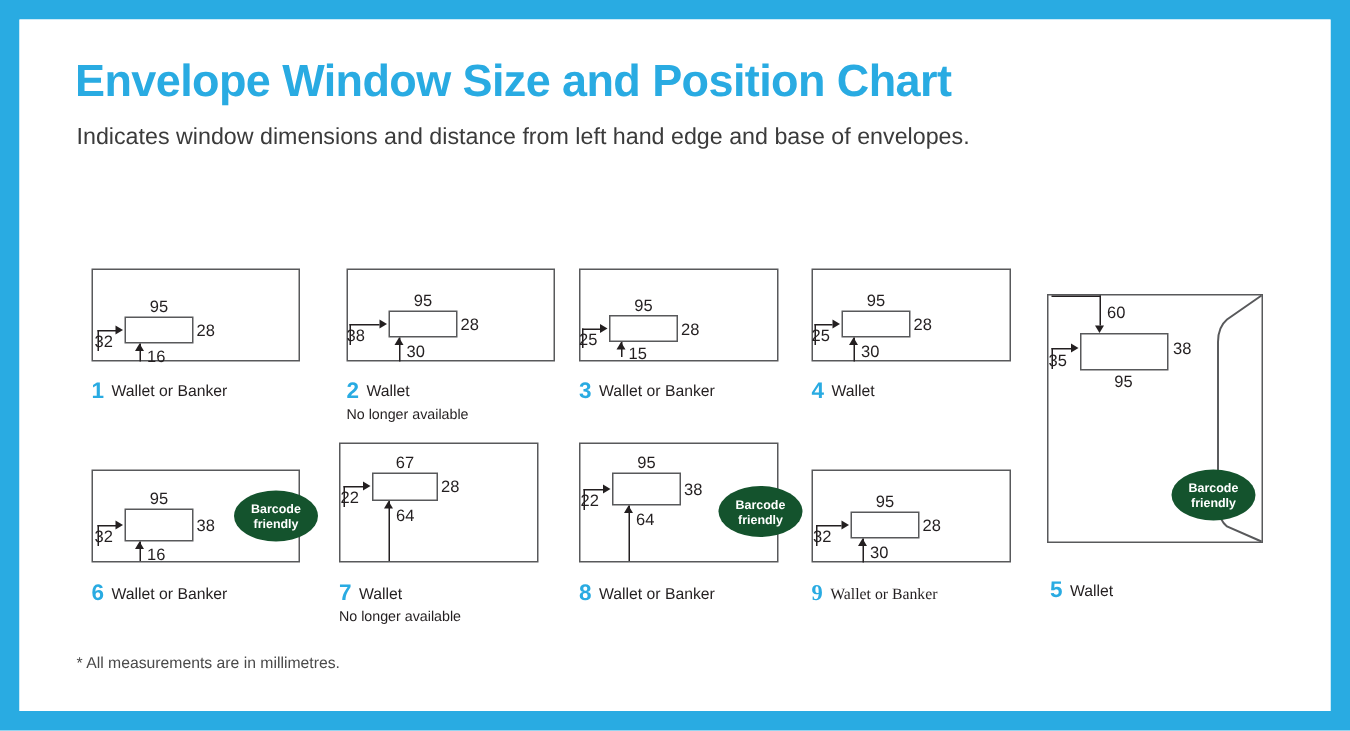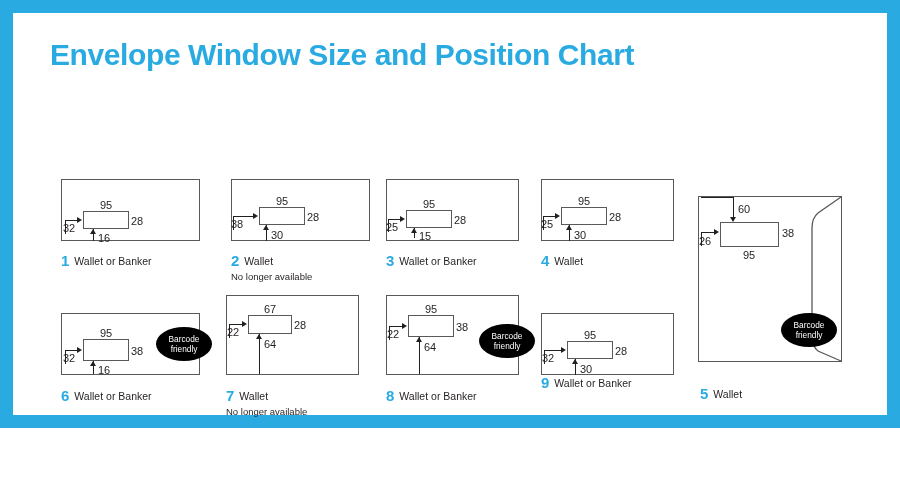--- a/index.html
+++ b/index.html
@@ -4,21 +4,21 @@
 <style>
   html,body{margin:0;padding:0;}
   body{
     width:900px;height:487px;
     background:#ffffff;
     font-family:"Liberation Sans", sans-serif;
     overflow:hidden;
   }
   #page{
     position:relative;
-    width:900px;height:428px;
+    width:900px;height:487px;
     box-sizing:border-box;
     border:13px solid #29ABE2;
     background:#ffffff;
   }
   #inner{
     position:relative;
     width:100%;height:100%;
     background:#fff;
   }
 
@@ -106,43 +106,44 @@
   .cap-note{
     font-size:9.5px;color:#231F20;
     margin-top:3px;
   }
 
   
   .badge{
     position:absolute;
     width:56px;height:34px;
     border-radius:50%;
-    background:#000000;
+    background:#14532d;
     color:#fff;
-    font-size:8.3px;font-weight:normal;
+    font-size:8.3px;font-weight:bold;
     display:flex;flex-direction:column;
     align-items:center;justify-content:center;
     line-height:1.22;
   }
 
   
   .env5-body{
     position:absolute;
     border:1.3px solid #58595B;
     background:#fff;
     box-sizing:border-box;
   }
 </style>
 </head>
 <body>
 
 <div id="page">
   <div id="inner">
 
     <div class="title">Envelope Window Size and Position Chart</div>
+    <div class="subtitle">Indicates window dimensions and distance from left hand edge and base of envelopes.</div>
 
     <div class="env" style="left:48px;top:166px;">
       <div class="env-body" style="width:139px;height:62px;"></div>
       <div class="window" style="left:22px;top:32px;width:46px;height:18px;"></div>
 
       <div class="m m-top" style="left:45px;top:21px;">95</div>
 
       <div class="m" style="left:70px;top:37px;">28</div>
 
       <div class="lineV" style="left:4px;top:41px;height:14px;"></div>
@@ -220,21 +221,21 @@
       <div class="window" style="left:22px;top:26px;width:59px;height:25px;"></div>
 
       <div class="lineH" style="left:3px;top:1px;width:33px;"></div>
       <div class="lineV" style="left:35px;top:1px;height:20px;"></div>
       <div class="arrowD" style="left:32px;top:21px;"></div>
       <div class="m" style="left:40px;top:8px;">60</div>
 
       <div class="lineV" style="left:3px;top:36px;height:14px;"></div>
       <div class="lineH" style="left:3px;top:36px;width:14px;"></div>
       <div class="arrowR" style="left:16px;top:33px;"></div>
-      <div class="m" style="left:1px;top:40px;">26</div>
+      <div class="m" style="left:1px;top:40px;">35</div>
 
       <div class="m" style="left:84px;top:32px;">38</div>
 
       <div class="m m-top" style="left:51px;top:54px;">95</div>
 
       <div class="badge" style="left:83px;top:117px;">
         <span>Barcode</span>
         <span>friendly</span>
       </div>
     </div>
@@ -308,19 +309,20 @@
       <div class="m m-top" style="left:49px;top:17px;">95</div>
       <div class="m" style="left:74px;top:33px;">28</div>
       <div class="lineV" style="left:3px;top:37px;height:14px;"></div>
       <div class="lineH" style="left:3px;top:37px;width:17px;"></div>
       <div class="arrowR" style="left:20px;top:34px;"></div>
       <div class="m" style="left:1px;top:40px;">32</div>
       <div class="lineV" style="left:34px;top:46px;height:16px;"></div>
       <div class="arrowU" style="left:31px;top:46px;"></div>
       <div class="m" style="left:39px;top:51px;">30</div>
     </div>
-    <div class="caption" style="left:528px;top:360px;">
+    <div class="caption" style="left:528px;top:373px;font-family:Liberation Serif, serif;">
       <span class="cap-num">9</span><span class="cap-label">Wallet or Banker</span>
     </div>
 
+    <div class="footnote">* All measurements are in millimetres.</div>
 
   </div>
 </div>
 
 </body></html>

